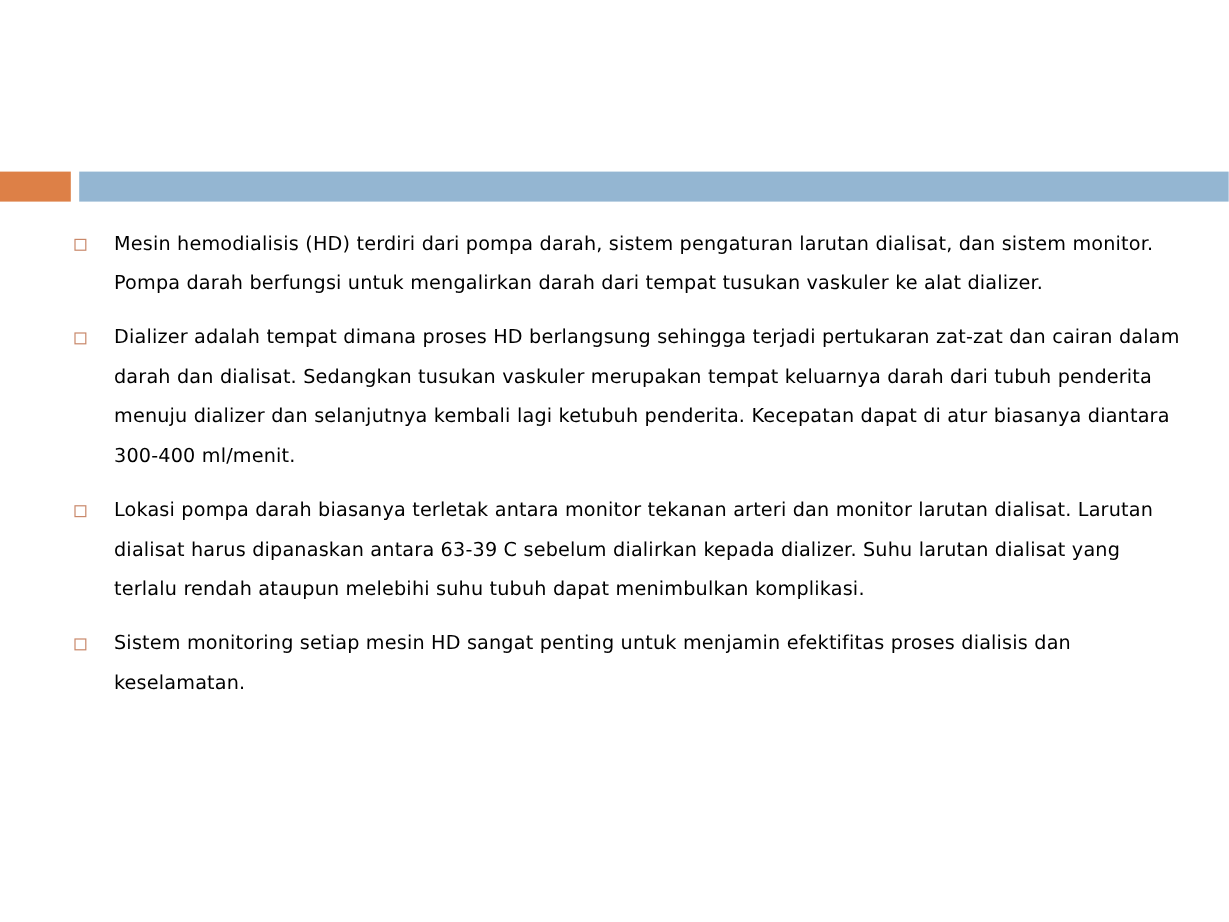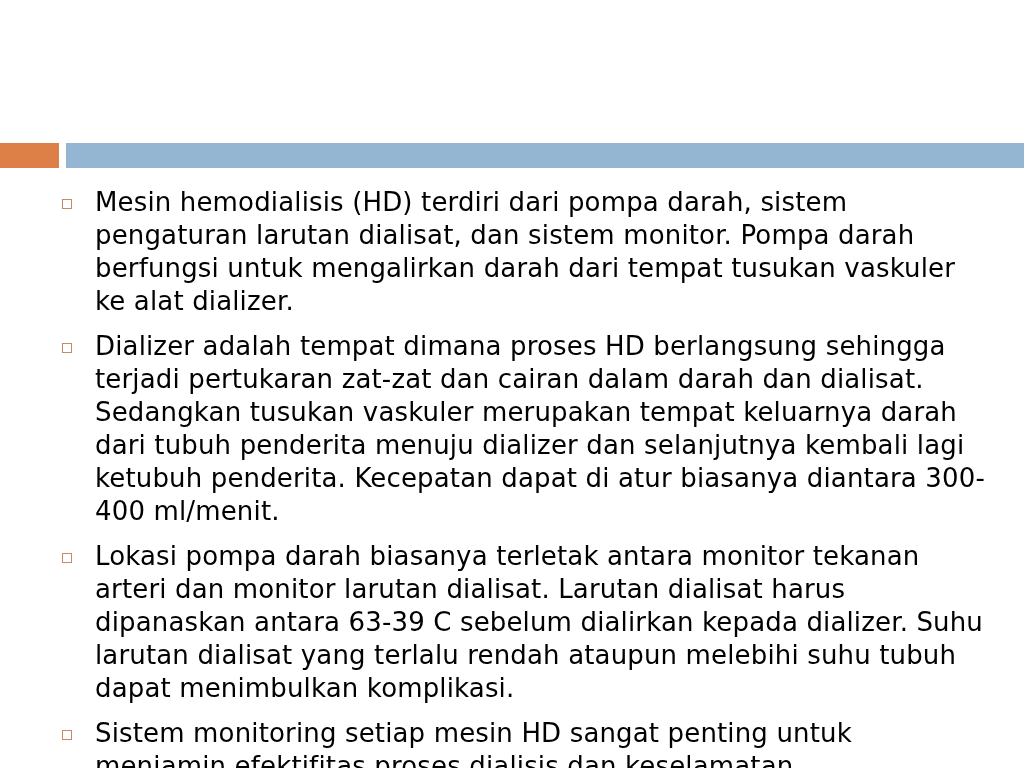--- a/index.html
+++ b/index.html
@@ -37,21 +37,21 @@
     }
     .bullet-list {
       list-style: none;
       margin: 0;
       padding: 0;
     }
     .bullet-item {
       position: relative;
       padding-left: 40px;
       margin: 0 0 12px 0;
-      font-size: 26px;
+      font-size: 16px;
       line-height: 33px;
       letter-spacing: 0.15px;
     }
     .bullet-marker {
       position: absolute;
       left: 7px;
       top: 13px;
       width: 8px;
       height: 8px;
       border: 1px solid;

